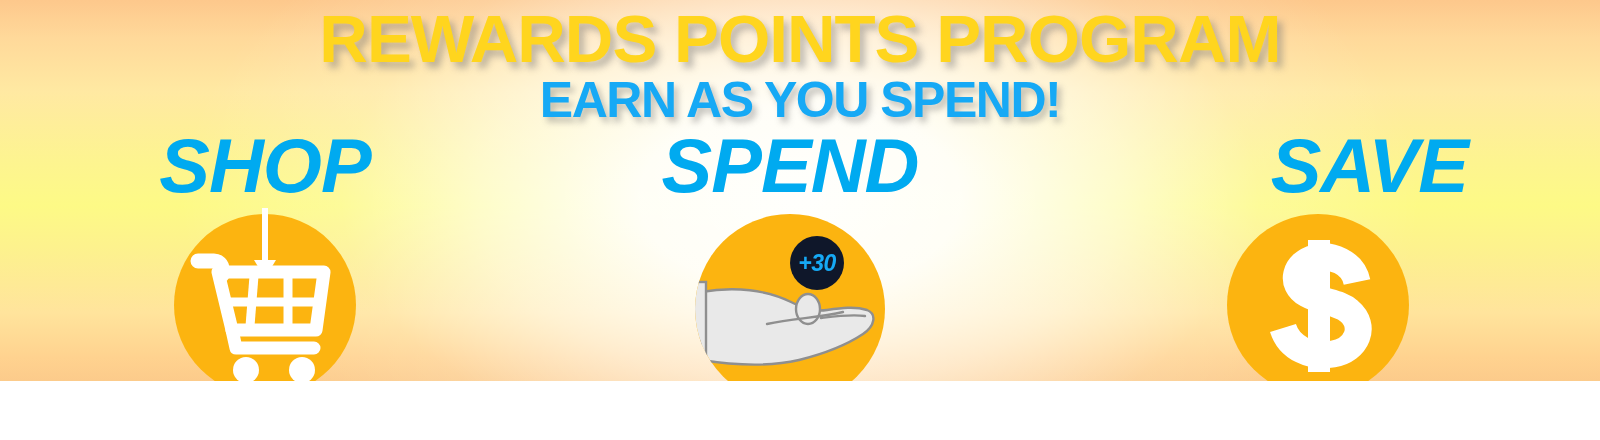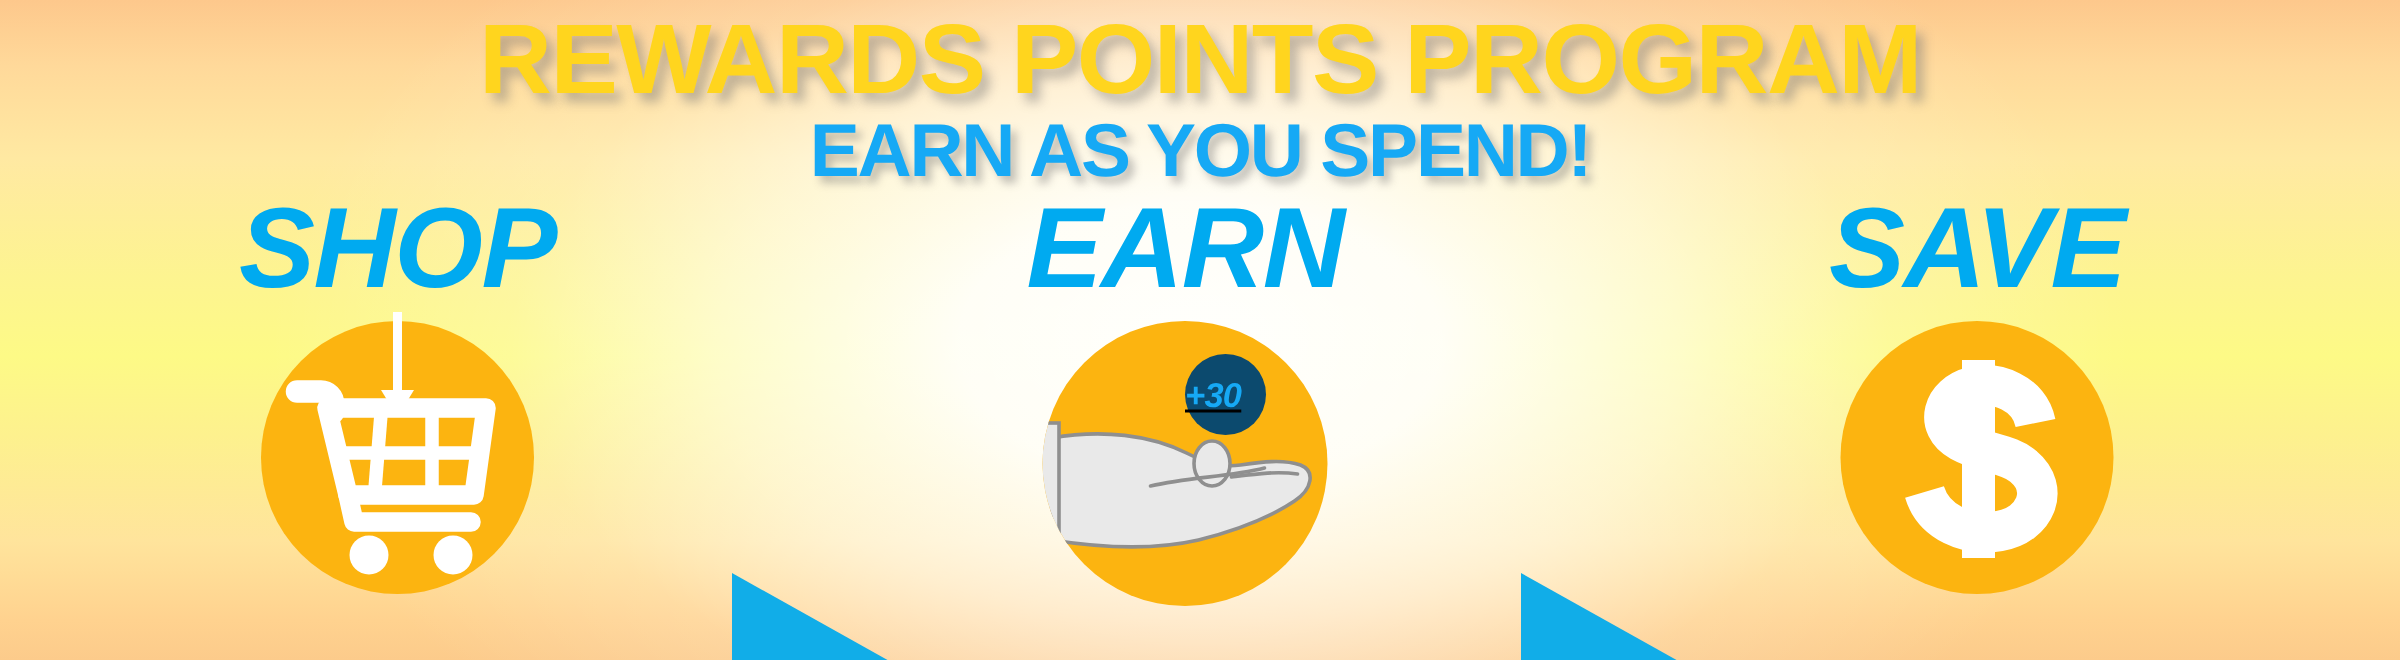--- a/index.html
+++ b/index.html
@@ -5,21 +5,21 @@
 <style>
   html, body {
     margin: 0;
     padding: 0;
     background: #ffffff;
   }
 
   .banner {
     position: relative;
     width: 1600px;
-    height: 440px;
+    height: 381px;
     overflow: hidden;
     font-family: "Liberation Sans", sans-serif;
     
     background:
       radial-gradient(ellipse 620px 360px at 50% 52%,
         rgba(255,255,255,0.98) 0%,
         rgba(255,255,255,0.92) 26%,
         rgba(255,255,255,0.55) 52%,
         rgba(255,255,255,0.16) 74%,
         rgba(255,255,255,0.00) 100%),
@@ -78,21 +78,21 @@
     padding-left: 40px;
   }
 
   .step {
     position: absolute;
     width: 300px;
     text-align: center;
   }
   .step-shop { left: 115px; top: 0; }
   .step-earn { left: 640px; top: 0; }
-  .step-save { left: 1168px; top: 0; }
+  .step-save { left: 1168px; top: 0; text-align: right; }
 
   .step-label {
     font-size: 76px;
     font-weight: bold;
     font-style: italic;
     letter-spacing: -1px;
     color: #00aaf0;
     line-height: 1;
     display: block;
     height: 86px;
@@ -131,25 +131,24 @@
   }
 
   
   .badge {
     position: absolute;
     left: 95px;
     top: 22px;
     width: 54px;
     height: 54px;
     border-radius: 50%;
-    background: #0c4a6e;
+    background: #0f172a;
     display: flex;
     align-items: center;
-    justify-content: flex-start;
-    text-decoration: underline;
+    justify-content: center;
   }
   .badge-text {
     font-size: 23px;
     font-weight: bold;
     font-style: italic;
     color: #16a9f5;
     letter-spacing: -0.5px;
   }
 </style>
 </head>
@@ -185,21 +184,21 @@
 
           <circle cx="72" cy="156" r="13" fill="#ffffff"></circle>
           <circle cx="128" cy="156" r="13" fill="#ffffff"></circle>
         </svg>
       </div>
     </div>
 
     <div class="arrow arrow-1"></div>
 
     <div class="step step-earn">
-      <span class="step-label">EARN</span>
+      <span class="step-label">SPEND</span>
       <div class="circle circle-earn">
         <svg class="icon-svg" viewBox="0 0 190 190">
           <defs>
             <clipPath id="earnClip">
               <circle cx="95" cy="95" r="95"></circle>
             </clipPath>
           </defs>
           <g clip-path="url(#earnClip)">
 
             <path d="M6 78

